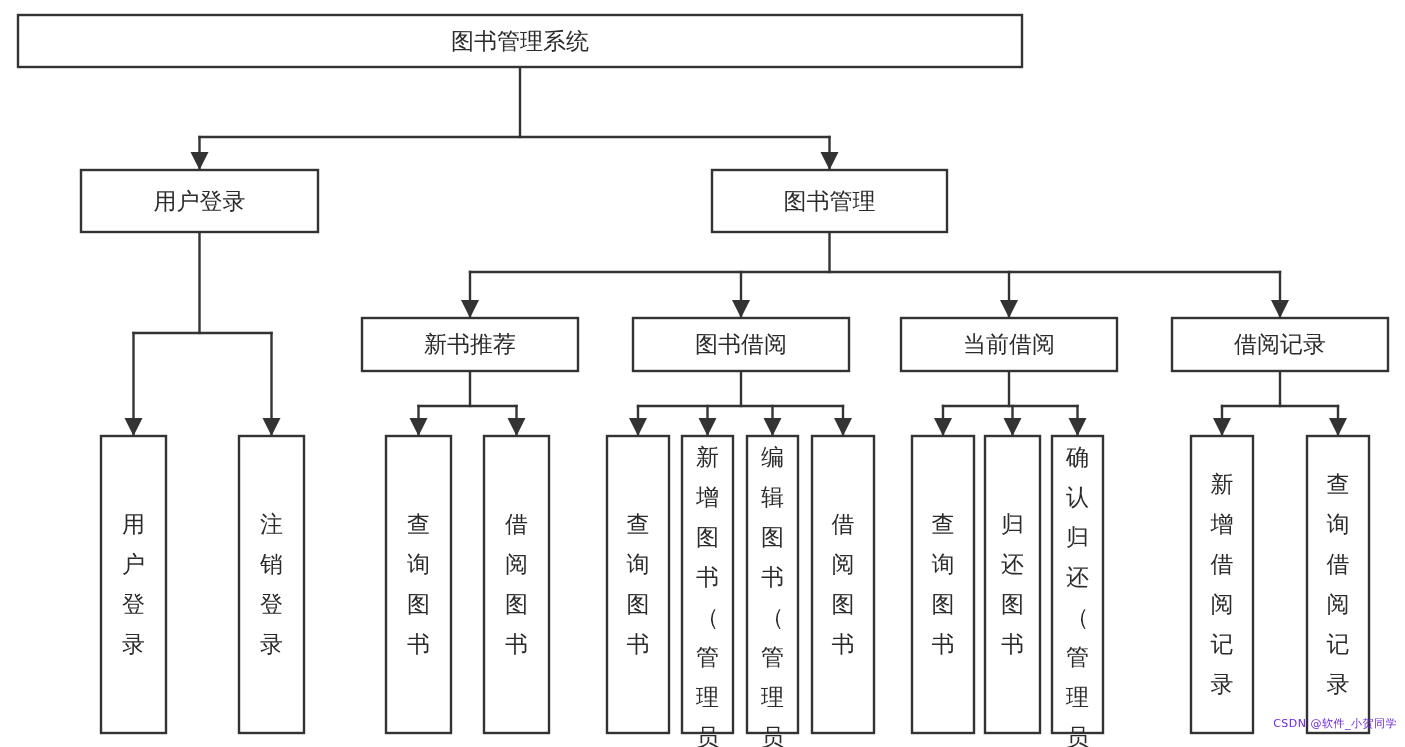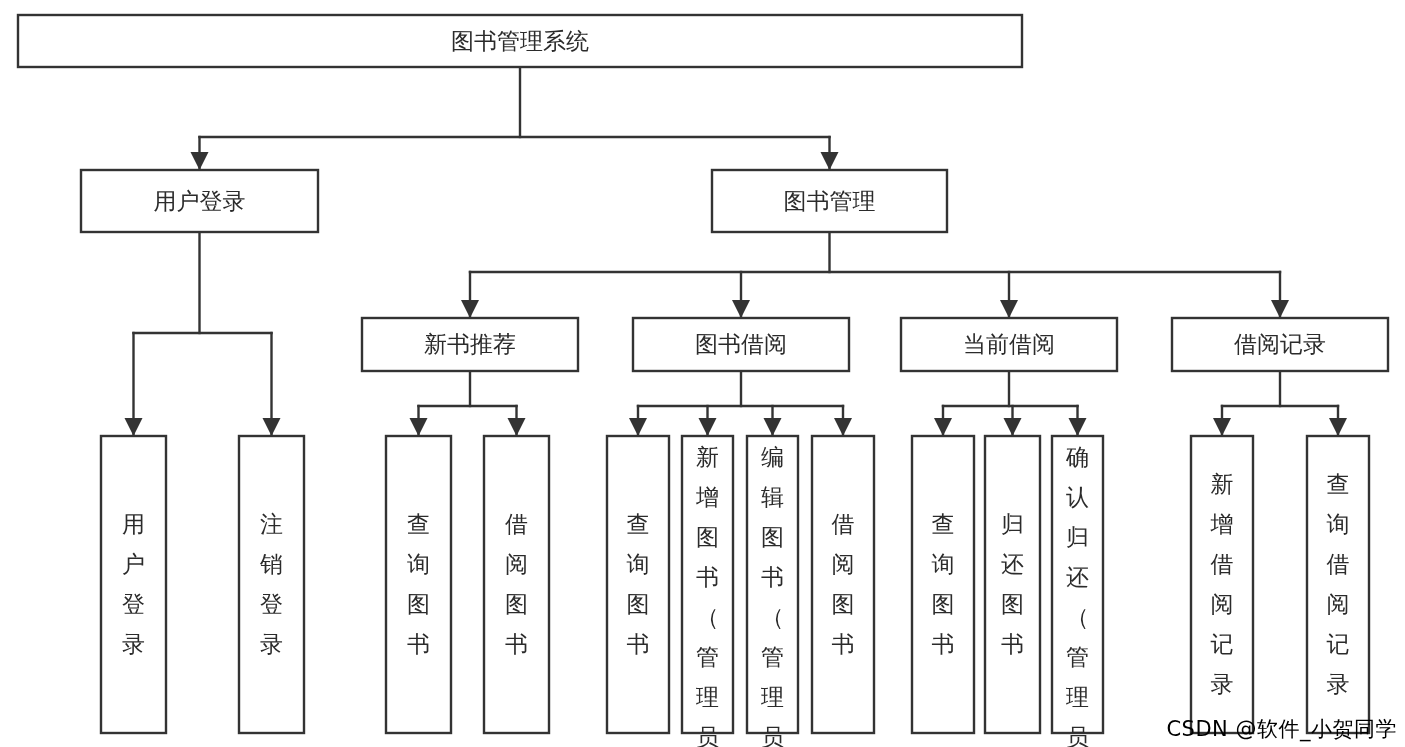--- a/index.html
+++ b/index.html
@@ -50,24 +50,24 @@
   }
   .label-h {
     font-size: 23px;
   }
   .label-v {
     font-size: 23px;
   }
   .watermark {
     position: absolute;
     right: 8px;
-    bottom: 4px;
+    bottom: 16px;
     font-family: "DejaVu Sans", "Liberation Sans", sans-serif;
-    font-size: 21px;
-    color: #000000;
+    font-size: 11px;
+    color: #6d28d9;
     white-space: nowrap;
     letter-spacing: 0.5px;
   }
 </style>
 </head>
 <body>
 
 <div id="diagram-root">
 
   <svg class="canvas" viewBox="0 0 1405 747">

